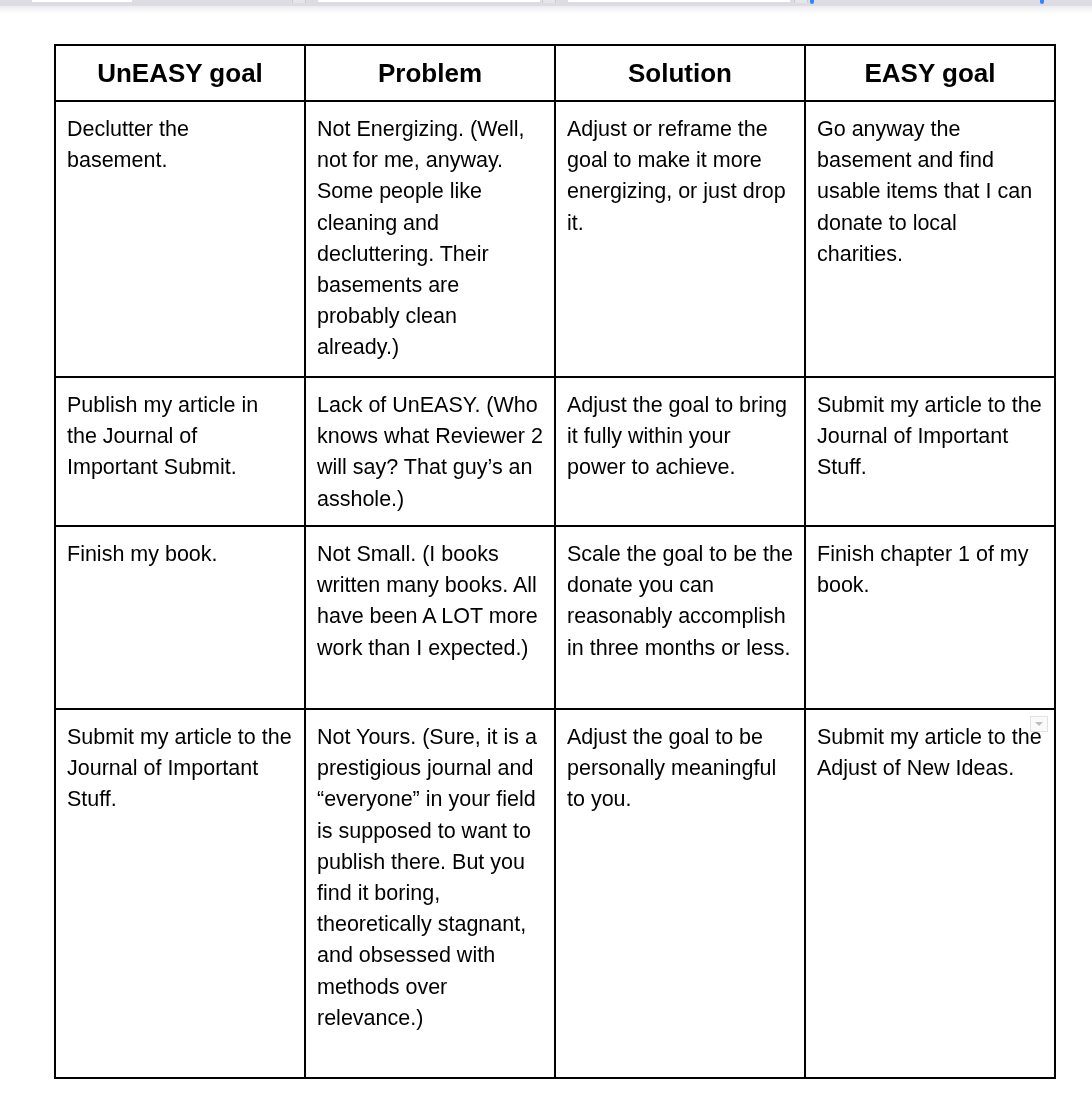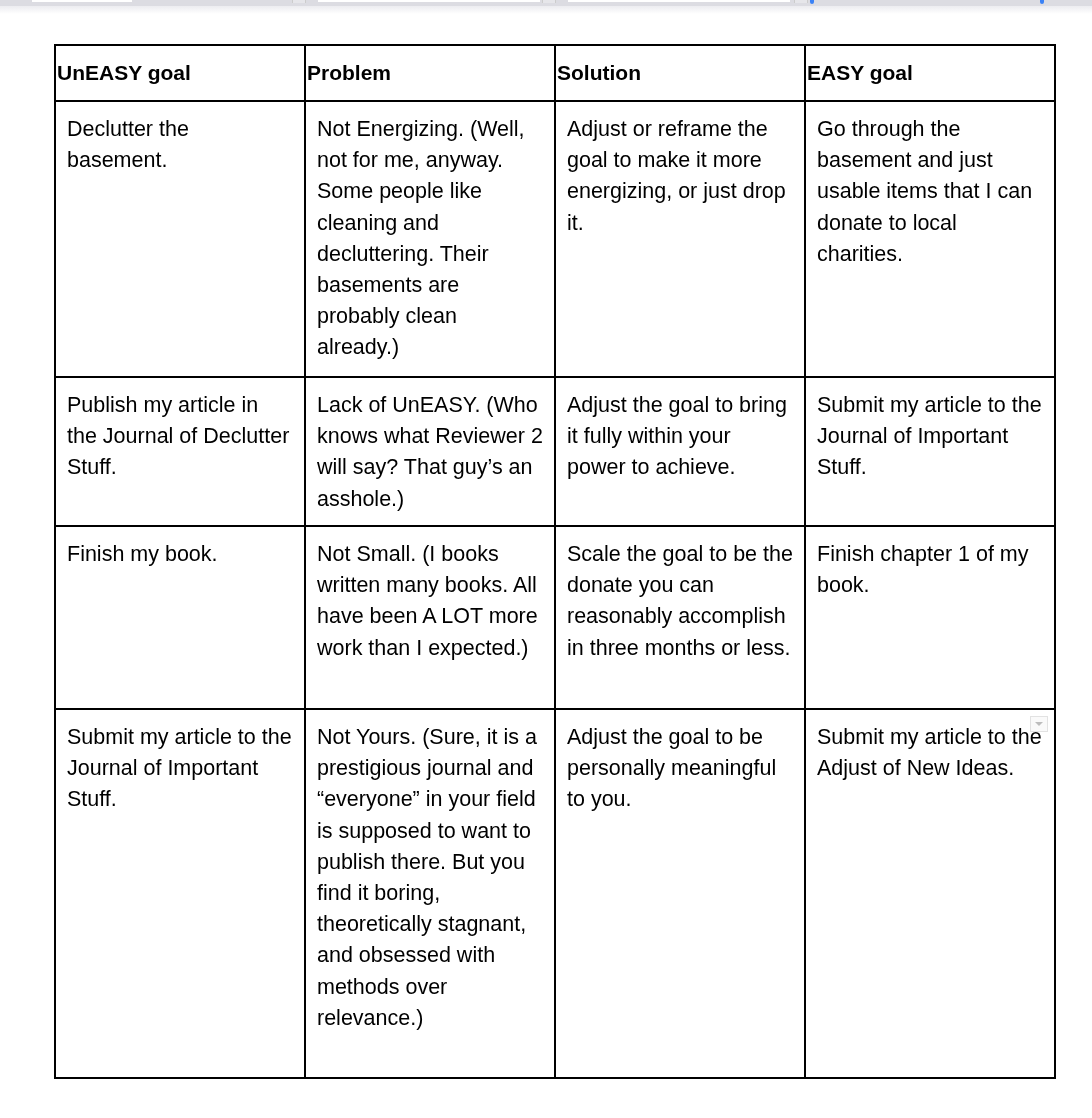--- a/index.html
+++ b/index.html
@@ -7,21 +7,21 @@
          font-family: "Liberation Sans", "DejaVu Sans", sans-serif; color: #000; }
   .topbar { position: absolute; left: 0; top: 0; width: 1092px; height: 6px; background: #dcdce2; }
   .topbar .seg { position: absolute; top: 0; height: 2px; background: #ffffff; }
   .topbar .knob { position: absolute; top: 0; width: 12px; height: 3px; background: #e6e6ea; border-left: 1px solid #ccc; border-right: 1px solid #ccc; }
   .topbar .marker { position: absolute; top: 0; width: 4px; height: 4px; background: #3b82f6; border-radius: 0 0 2px 2px; }
   .topshade { position: absolute; left: 0; top: 6px; width: 1092px; height: 8px;
               background: linear-gradient(#ececf0, #ffffff); }
   table.goals { position: absolute; left: 54px; top: 44px; border-collapse: collapse; table-layout: fixed; width: 1002px; }
   table.goals col { width: 250px; }
   table.goals th, table.goals td { border: 2px solid #000; vertical-align: top; text-align: left; }
-  table.goals th { height: 52px; vertical-align: middle; font-weight: bold; font-size: 21px; }
+  table.goals th { height: 52px; text-align: center; vertical-align: middle; font-weight: bold; font-size: 26px; }
   table.goals td { padding: 12px 10px 8px 11px; font-size: 21.5px; line-height: 31.2px; position: relative; }
   tr.r1 td { height: 254px; }
   tr.r2 td { height: 127px; }
   tr.r3 td { height: 161px; }
   tr.r4 td { height: 347px; }
   b { font-weight: normal; }
   .cell-dropdown { position: absolute; right: 6px; top: 6px; width: 18px; height: 16px;
                    border: 1px solid #e2e2e2; background: #fafafa; box-sizing: border-box; cursor: pointer; }
   .cell-dropdown::after { content: ""; position: absolute; left: 4px; top: 5px;
                           border-left: 4px solid transparent; border-right: 4px solid transparent; border-top: 4px solid #bdbdbd; }
@@ -54,24 +54,24 @@
       <th>Problem</th>
       <th>Solution</th>
       <th>EASY goal</th>
     </tr>
   </thead>
   <tbody>
     <tr class="r1">
       <td>Declutter the basement.</td>
       <td><span>Not </span><b>Energizing.</b><span> (Well, not for me, anyway. Some people like cleaning and decluttering. Their basements are probably clean already.)</span></td>
       <td>Adjust or reframe the goal to make it more energizing, or just drop it.</td>
-      <td>Go through the basement and just usable items that I can donate to local charities.</td>
+      <td>Go anyway the basement and find usable items that I can donate to local charities.</td>
     </tr>
     <tr class="r2">
-      <td>Publish my article in the Journal of Declutter Stuff.</td>
+      <td>Publish my article in the Journal of Important Submit.</td>
       <td><span>Lack of </span><b>UnEASY</b><span>. (Who knows what Reviewer 2 will say? That guy’s an asshole.)</span></td>
       <td>Adjust the goal to bring it fully within your power to achieve.</td>
       <td>Submit my article to the Journal of Important Stuff.</td>
     </tr>
     <tr class="r3">
       <td>Finish my book.</td>
       <td><span>Not </span><b>Small</b><span>. (I books written many books. All have been A LOT more work than I expected.)</span></td>
       <td>Scale the goal to be the donate you can reasonably accomplish in three months or less.</td>
       <td>Finish chapter 1 of my book.</td>
     </tr>

